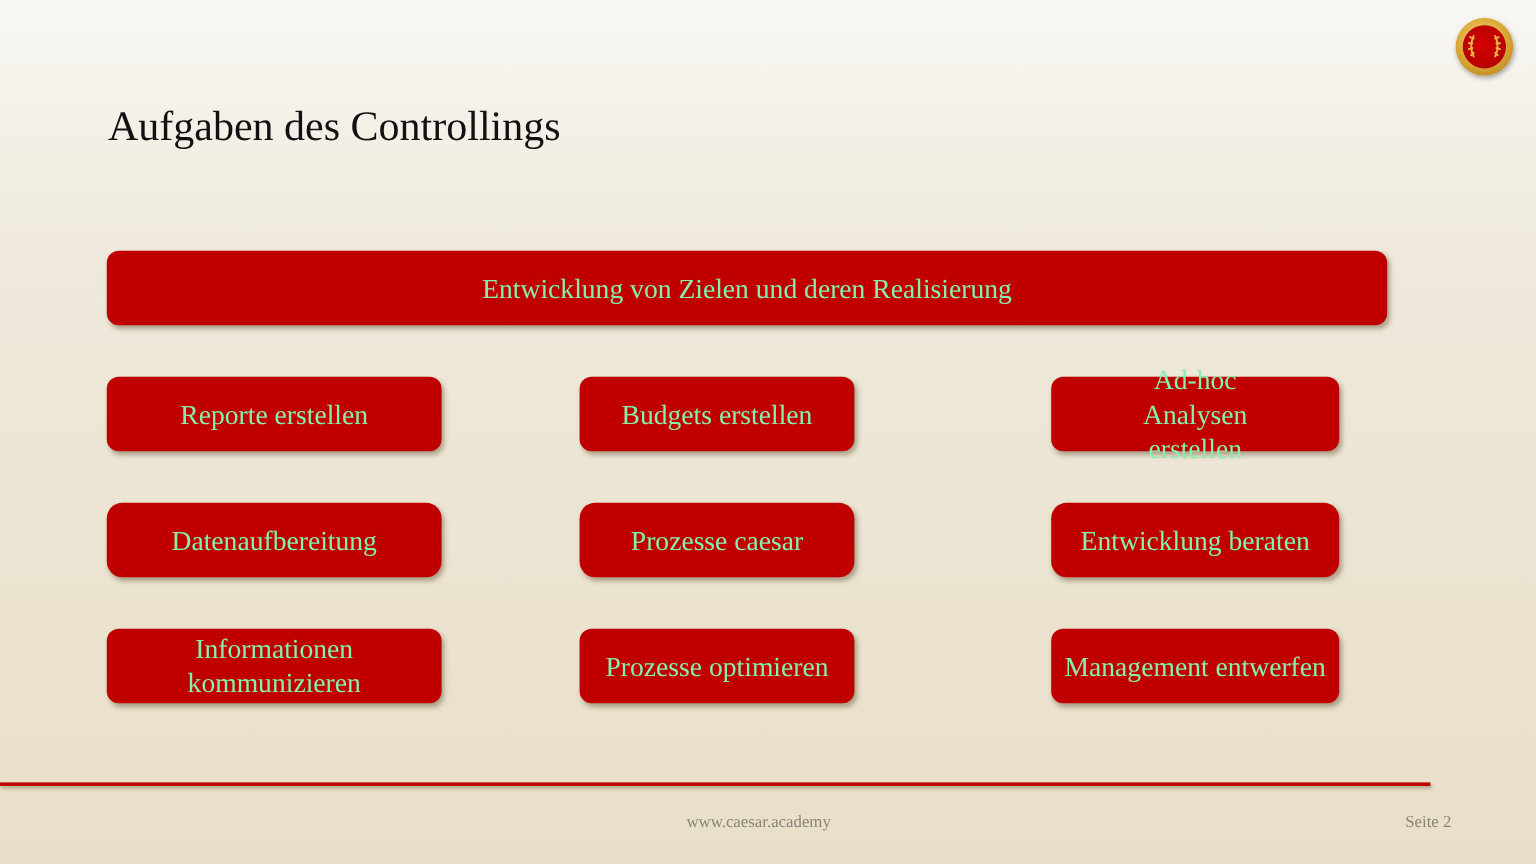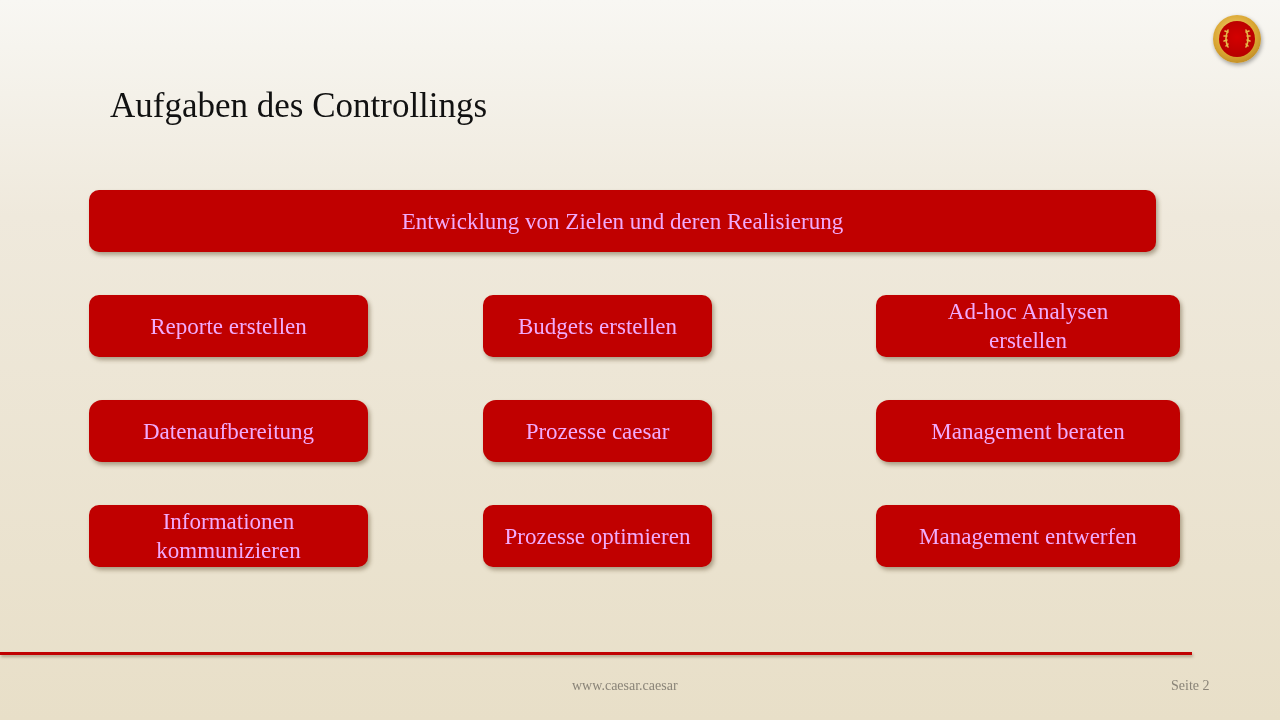--- a/index.html
+++ b/index.html
@@ -12,34 +12,35 @@
       position:absolute; left:1213px; top:15px; width:48px; height:48px; border-radius:50%;
       background: radial-gradient(circle at 45% 40%, #f6d77a 0%, #d9a531 55%, #a6741b 100%);
       box-shadow: 1px 2px 4px rgba(0,0,0,0.35);
     }
     .logo .inner {
       position:absolute; left:6px; top:6px; width:36px; height:36px; border-radius:50%;
       background: radial-gradient(circle at 50% 45%, #d40000 0%, #b80000 70%, #8a0000 100%);
     }
     .logo svg { position:absolute; left:0; top:0; }
     .title {
-      position:absolute; left:110px; top:86px; font-size:35px; color:#111;
+      position:absolute; left:90px; top:86px; font-size:35px; color:#111;
       font-family: "Liberation Serif", "DejaVu Serif", serif; white-space:nowrap;
     }
     .box {
-      position:absolute; background:#c00000; color:#f0abfc; border-radius:10px;
+      position:absolute; background:#c00000; color:#86efac; border-radius:10px;
       box-shadow: 2px 3px 4px rgba(90,70,40,0.45);
       display:flex; align-items:center; justify-content:center; text-align:center;
       font-family: "Liberation Serif", "DejaVu Serif", serif; font-size:23px; line-height:29px;
       cursor:pointer;
+      margin-top:19px;
     }
     .wide { left:89px; top:190px; width:1067px; height:62px; }
     .c1 { left:89px; width:279px; }
     .c2 { left:483px; width:229px; }
-    .c3 { left:876px; width:304px; }
+    .c3 { left:876px; width:240px; }
     .r1 { top:295px; height:62px; }
     .r2 { top:400px; height:62px;border-radius:13px; }
     .r3 { top:505px; height:62px; }
     .rule {
       position:absolute; left:0; top:652px; width:1192px; height:3px; background:#c00000;
       box-shadow: 1px 2px 3px rgba(90,70,40,0.4);
     }
     .footer-url {
       position:absolute; left:572px; top:678px; font-size:14px; color:#8a8478;
       font-family: "Liberation Serif", serif;
@@ -68,21 +69,21 @@
 <div class="title">Aufgaben des Controllings</div>
 
 <div class="box wide">Entwicklung von Zielen und deren Realisierung</div>
 
 <div class="box c1 r1">Reporte erstellen</div>
 <div class="box c2 r1">Budgets erstellen</div>
 <div class="box c3 r1" style="padding: 0px 40px; box-sizing: border-box;">Ad-hoc Analysen erstellen</div>
 
 <div class="box c1 r2">Datenaufbereitung</div>
 <div class="box c2 r2">Prozesse caesar</div>
-<div class="box c3 r2">Management beraten</div>
+<div class="box c3 r2">Entwicklung beraten</div>
 
 <div class="box c1 r3" style="padding:0 34px; box-sizing:border-box;">Informationen kommunizieren</div>
 <div class="box c2 r3">Prozesse optimieren</div>
 <div class="box c3 r3">Management entwerfen</div>
 
 <div class="rule"></div>
-<div class="footer-url">www.caesar.caesar</div>
+<div class="footer-url">www.caesar.academy</div>
 <div class="footer-page">Seite 2</div>
 
 </body></html>

